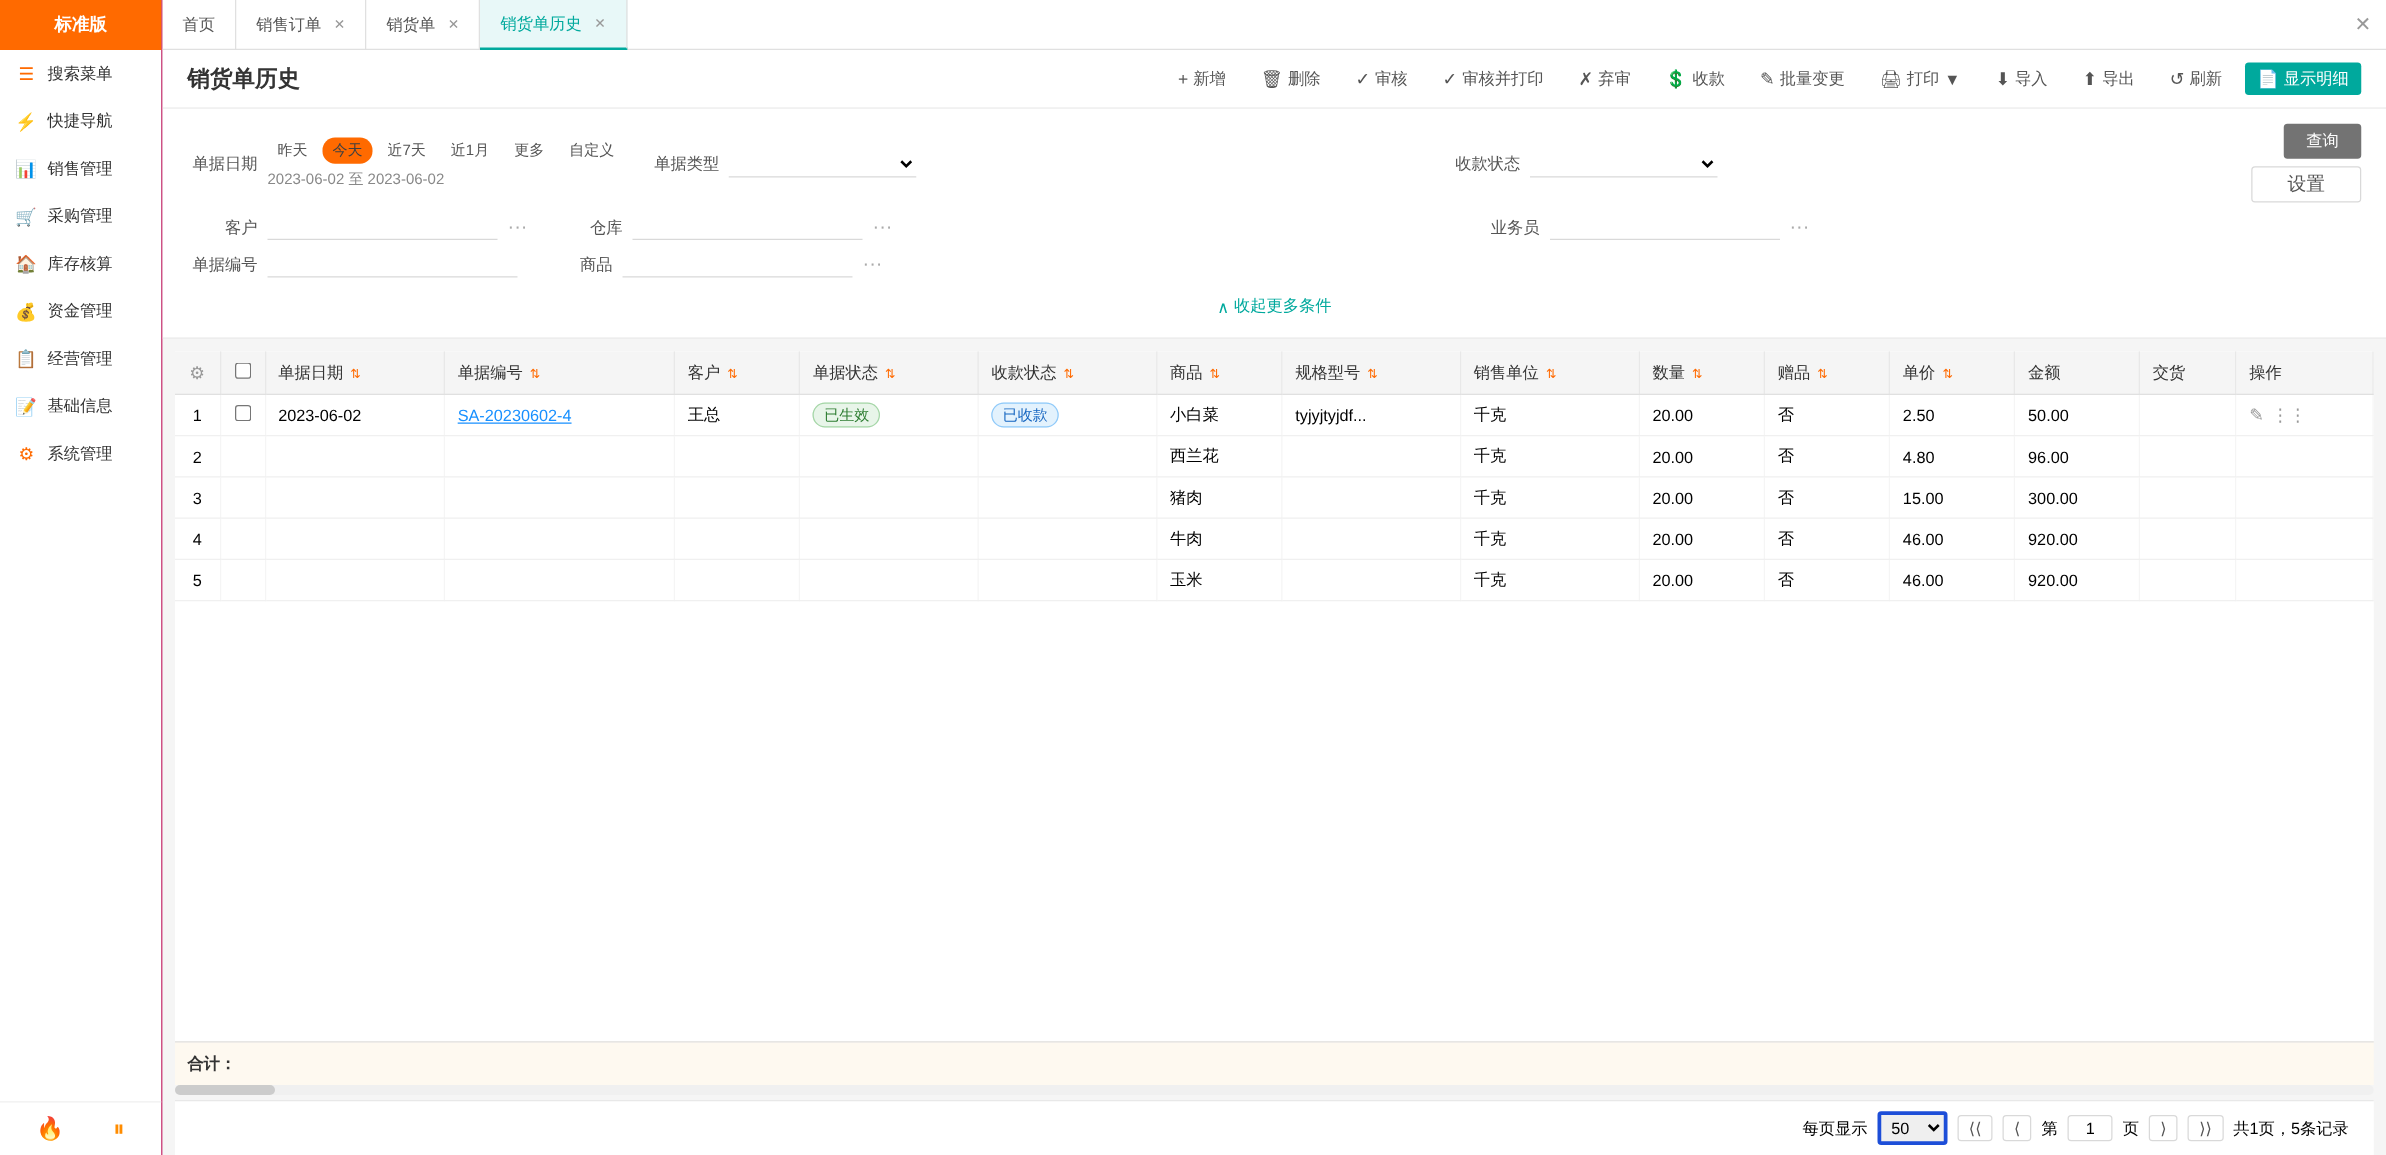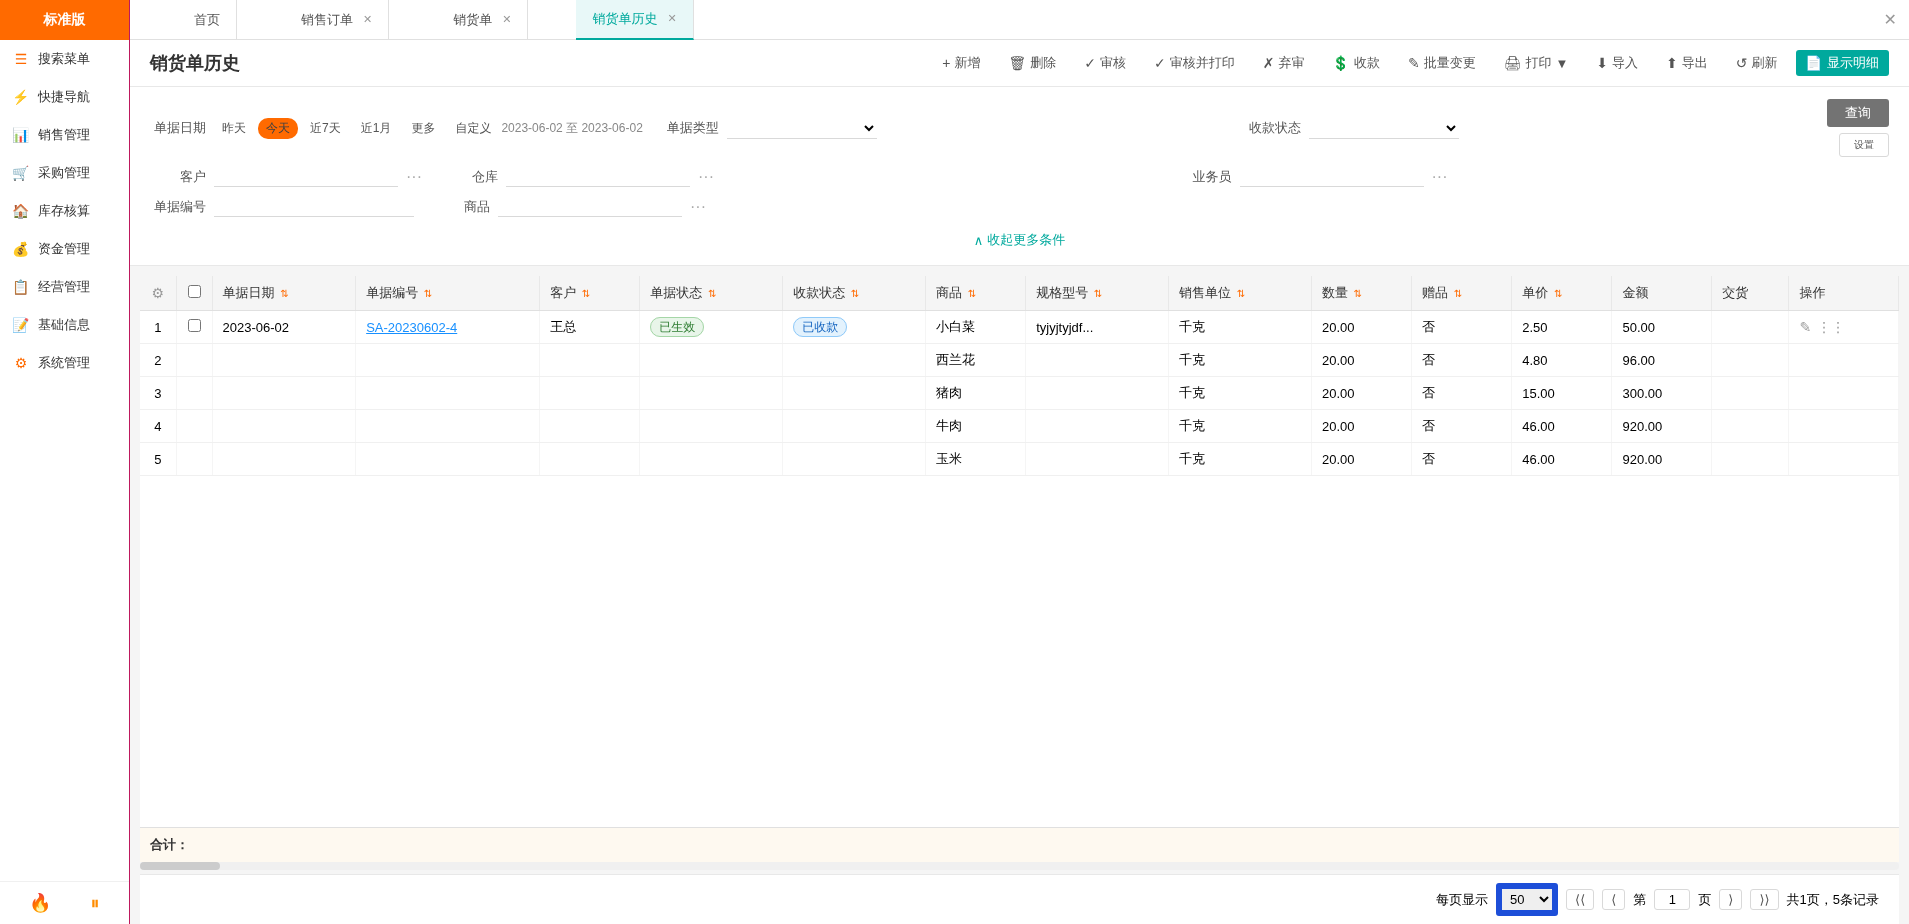--- a/index.html
+++ b/index.html
@@ -62,21 +62,20 @@
       height: 40px;
       padding: 0 16px;
       display: flex;
       align-items: center;
       gap: 6px;
       cursor: pointer;
       color: #555;
       border-right: 1px solid #e0e0e0;
       font-size: 13px;
       white-space: nowrap;
-      margin-left: 48px;
     }
     .tab-item.active {
       background: #e8f8f8;
       color: #00a99d;
       border-bottom: 2px solid #00a99d;
     }
     .tab-item .close-icon { font-size: 11px; color: #999; cursor: pointer; margin-left: 4px; }
     .tab-bar-spacer { flex: 1; }
     .tab-bar-close { padding: 0 12px; color: #999; cursor: pointer; font-size: 16px; }
 
@@ -164,24 +163,24 @@
       color: white;
       border: none;
       padding: 5px 18px;
       border-radius: 3px;
       cursor: pointer;
       font-size: 13px;
     }
     .settings-btn {
       background: white;
       border: 1px solid #d9d9d9;
-      padding: 4px 14px;
+      padding: 4px 28px;
       border-radius: 3px;
       cursor: pointer;
-      font-size: 10px;
+      font-size: 15px;
       color: #555;
     }
     .filter-action-col { display: flex; flex-direction: column; gap: 6px; align-items: flex-end; }
 
     
     .table-container { flex: 1; overflow: auto; background: #fff; margin: 10px 10px 0 10px; }
     table { width: 100%; border-collapse: collapse; font-size: 13px; }
     thead tr { background: #f5f5f5; }
     th {
       padding: 8px 10px;
@@ -232,21 +231,21 @@
       align-items: center;
       justify-content: flex-end;
       padding: 8px 20px;
       gap: 8px;
       background: #fff;
       border-top: 1px solid #e8e8e8;
       flex-shrink: 0;
       margin: 0 10px;
     }
     .page-size-select {
-      border: 6px solid #1d4ed8;
+      border: 3px solid #1d4ed8;
       padding: 2px 4px;
       border-radius: 3px;
       font-size: 13px;
       cursor: pointer;
     }
     .page-btn {
       border: 1px solid #d9d9d9;
       background: white;
       padding: 2px 8px;
       cursor: pointer;
@@ -404,21 +403,21 @@
           <span>显示明细</span>
         </button>
       </div>
     </div>
 
     <div class="filter-area">
       <div class="filter-row">
 
         <div class="filter-field">
           <span class="filter-label">单据日期</span>
-          <div style="display:flex;flex-direction:row;gap:2px;">
+          <div style="display:flex;flex-direction:column;gap:2px;">
             <div class="date-pills">
               <span class="date-pill">昨天</span>
               <span class="date-pill active">今天</span>
               <span class="date-pill">近7天</span>
               <span class="date-pill">近1月</span>
               <span class="date-pill">更多</span>
               <span class="date-pill">自定义</span>
             </div>
             <div class="date-range">2023-06-02 至 2023-06-02</div>
           </div>

